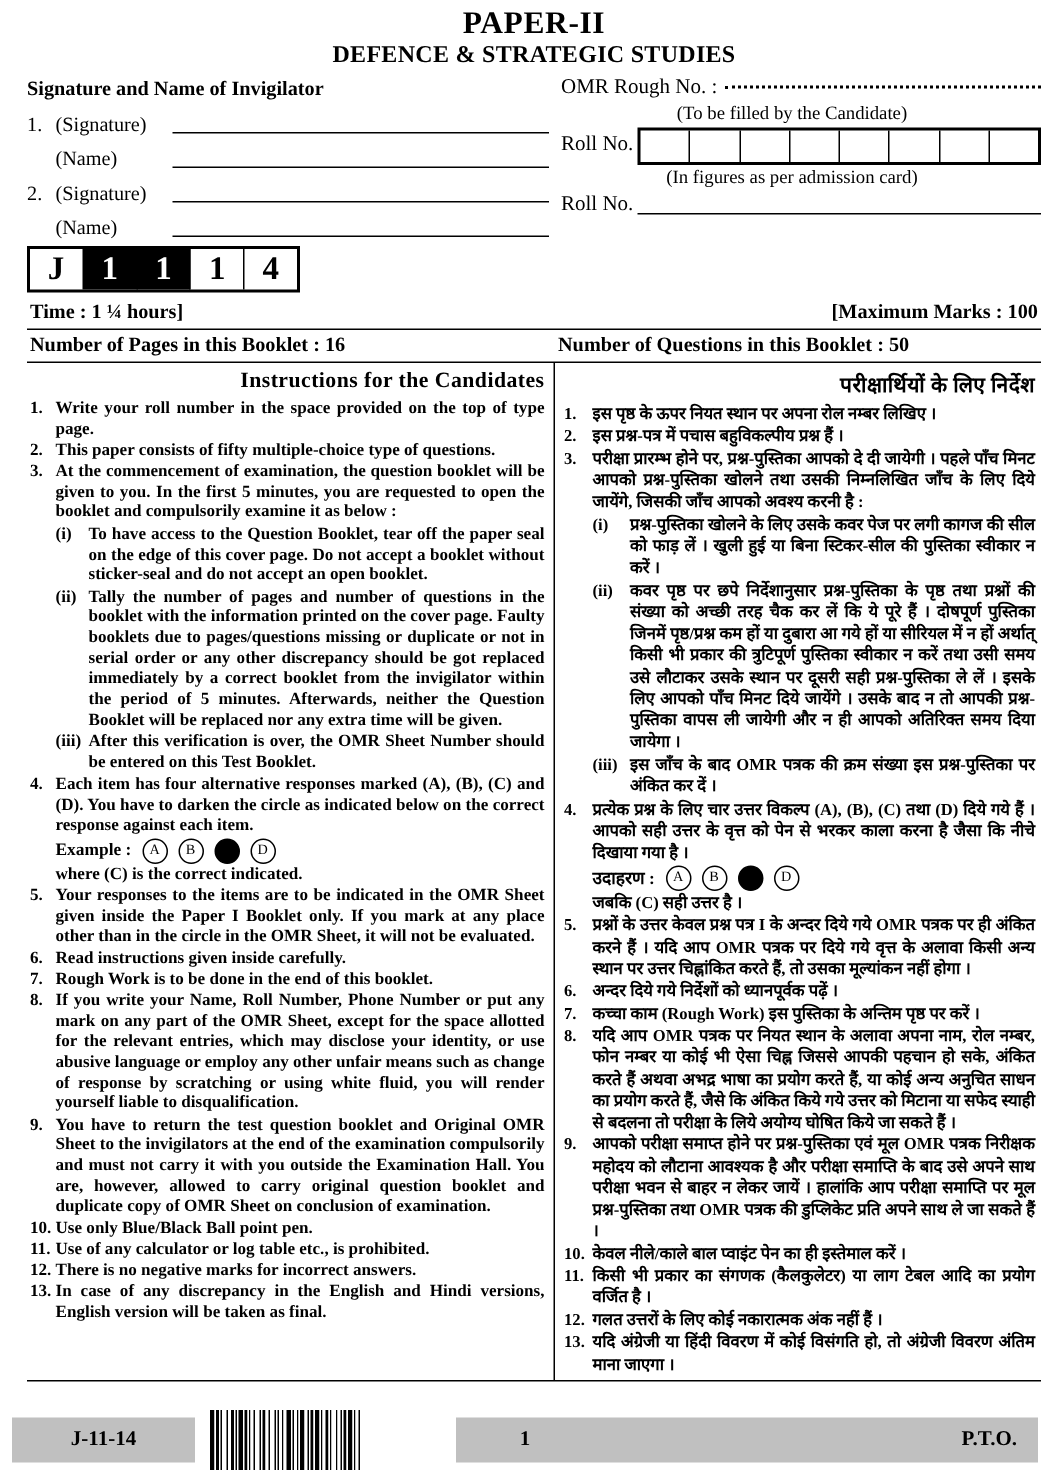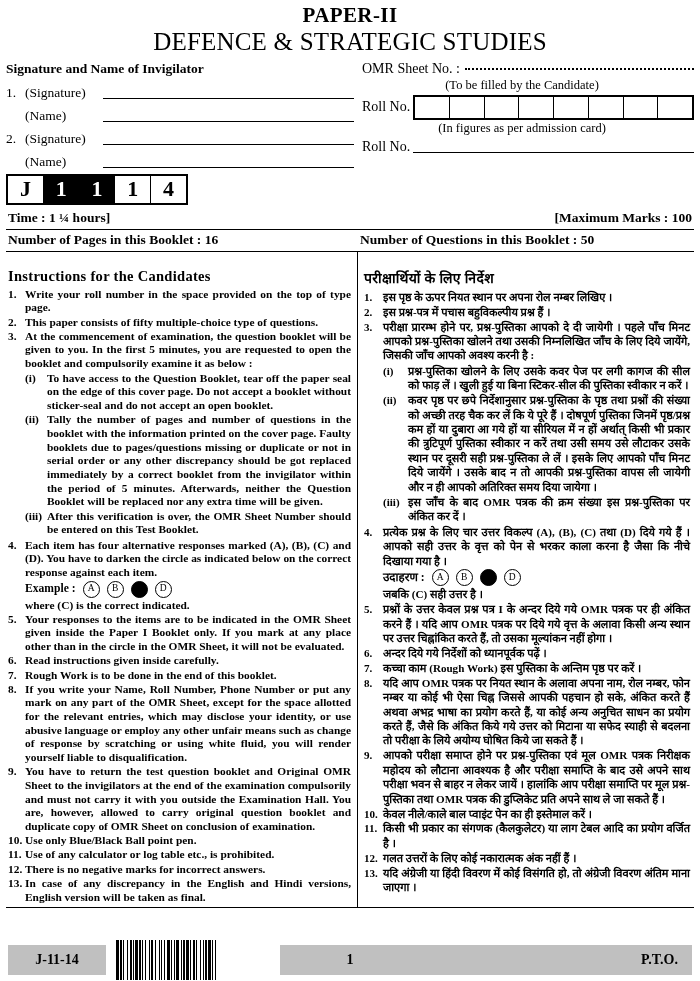--- a/index.html
+++ b/index.html
@@ -5,26 +5,26 @@
 <style>
   html,body{margin:0;padding:0;}
   body{
     width:700px;height:981px;
     background:#ffffff;
     font-family:"Liberation Serif", serif;
     color:#000;
     -webkit-font-smoothing:none;
     overflow:hidden;
   }
-  .page{position:relative;width:700px;height:981px;box-sizing:border-box;padding:4px 6px 0 6px;}
+  .page{position:relative;width:700px;height:981px;box-sizing:border-box;padding:4px 6px 0 18px;}
 
   
   .title-block{text-align:center;line-height:1.08;}
   .title-1{font-size:21px;font-weight:bold;letter-spacing:.4px;}
-  .title-2{font-size:25px;font-weight:normal;letter-spacing:.2px;margin-top:1px;}
+  .title-2{font-size:16px;font-weight:bold;letter-spacing:.2px;margin-top:1px;}
 
   
   .ident{display:flex;margin-top:6px;}
   .ident-left{width:352px;flex:0 0 352px;}
   .ident-right{flex:1;padding-left:4px;}
 
   .inv-head{font-size:13.5px;font-weight:bold;margin-bottom:1px;}
   .sig-row{display:flex;align-items:flex-end;font-size:13.5px;height:23px;}
   .sig-num{width:19px;flex:0 0 19px;}
   .sig-lbl{width:78px;flex:0 0 78px;}
@@ -60,21 +60,21 @@
   
   .pqrow{display:flex;font-size:13.5px;font-weight:bold;padding:2px 0 3px 0;}
   .pq-left{width:352px;flex:0 0 352px;padding-left:2px;}
   .pq-right{flex:1;padding-right:4px;}
 
   
   .instr-wrap{display:flex;border-top:1.6px solid #000;border-bottom:1px solid #000;margin-top:0;}
   .col{box-sizing:border-box;}
   .col-en{width:352px;flex:0 0 352px;padding:2px 6px 2px 2px;border-right:1.6px solid #000;}
   .col-hi{flex:1;padding:2px 4px 2px 6px;}
-  .col-head{text-align:left;font-size:14.5px;font-weight:bold;margin:14px 0 3px 0;letter-spacing:.3px;}
+  .col-head{text-align:right;font-size:14.5px;font-weight:bold;margin:2px 0 3px 0;letter-spacing:.3px;}
   .col-head.hi{font-size:14px;}
 
   ol.items{list-style:none;margin:0;padding:0;}
   ol.items > li{display:flex;font-size:11.4px;line-height:1.2;margin-bottom:0.5px;font-weight:bold;}
   .num{width:17px;flex:0 0 17px;text-align:left;}
   .txt{flex:1;text-align:justify;}
   .col-hi ol.items > li{font-size:11.1px;line-height:1.3;}
   .col-hi .num{width:19px;flex:0 0 19px;}
 
   ol.sub{list-style:none;margin:1px 0 1px 0;padding:0;}
@@ -85,21 +85,21 @@
 
   .example-line{display:flex;align-items:center;gap:0px;font-size:11.6px;font-weight:bold;margin:1px 0;}
   .opt{display:inline-flex;align-items:center;justify-content:center;
        width:15px;height:15px;border:1.4px solid #000;border-radius:50%;
        font-size:9.5px;line-height:1;margin-left:7px;font-weight:normal;}
   .opt.filled{background:#000;border-color:#000;color:#000;}
 
   
   .footer{position:absolute;left:0;bottom:0;width:700px;height:42px;display:flex;align-items:center;}
   .f-code{background:#c0c0c0;height:30px;display:flex;align-items:center;justify-content:center;
-          width:98px;margin-left:8px;font-size:14px;font-weight:bold;text-align:center;}
+          width:122px;margin-left:8px;font-size:14px;font-weight:bold;text-align:center;}
   .f-barcode{height:40px;width:154px;margin-left:10px;display:flex;align-items:stretch;background:#fff;}
   .f-right{flex:1;background:#c0c0c0;height:30px;margin-left:10px;margin-right:8px;
            display:flex;align-items:center;justify-content:space-between;
            padding:0 14px;box-sizing:border-box;font-size:14px;font-weight:bold;}
   .f-pageno{position:absolute;left:0;right:0;text-align:center;pointer-events:none;}
   .bar{display:block;height:100%;}
 </style>
 </head>
 <body>
 
@@ -140,21 +140,21 @@
           <div class="codecell">J</div>
           <div class="codecell inv">1</div>
           <div class="codecell inv">1</div>
           <div class="codecell">1</div>
           <div class="codecell">4</div>
         </div>
     </div>
 
     <div class="ident-right">
       <div class="omr-row">
-        <span class="omr-lbl">OMR Sheet No. :</span>
+        <span class="omr-lbl">OMR Rough No. :</span>
         <span class="dots"></span>
       </div>
       <div class="sub-note">(To be filled by the Candidate)</div>
 
       <div class="roll-row">
         <span class="roll-lbl">Roll No.</span>
         <span class="roll-grid" id="rollgrid">
             <span class="roll-cell"></span>
             <span class="roll-cell"></span>
             <span class="roll-cell"></span>

